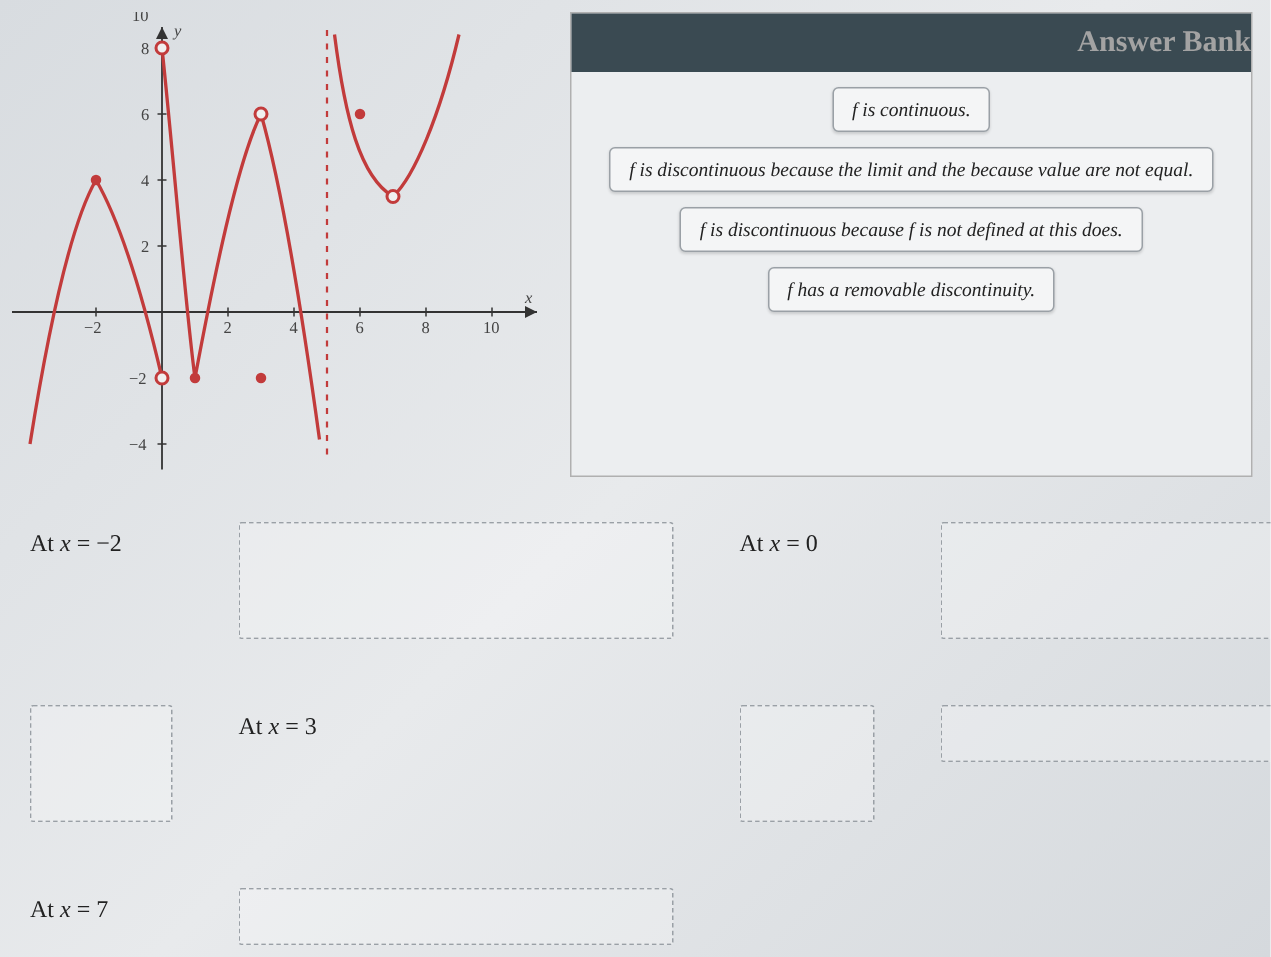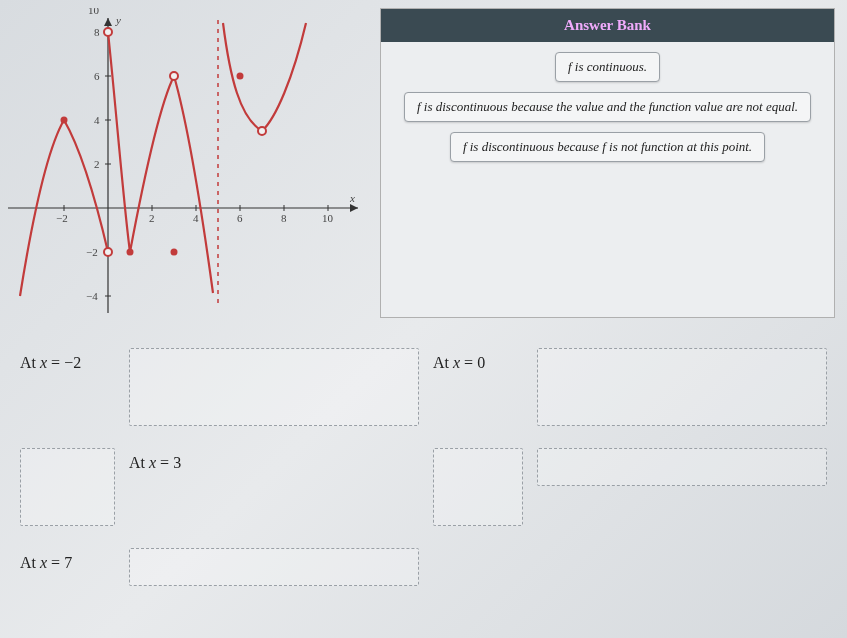--- a/index.html
+++ b/index.html
@@ -24,25 +24,25 @@
   .graph-svg { width: 100%; height: 100%; }
   .answer-bank {
     flex: 1;
     border: 1px solid #b0b0b0;
     background: #eceef0;
     display: flex;
     flex-direction: column;
   }
   .bank-header {
     background: #3a4a52;
-    color: #f0abfc;
-    text-align: center;
+    color: #a3a3a3;
+    text-align: right;
     padding: 8px 0;
     font-family: Georgia, serif;
-    font-size: 15px;
+    font-size: 20px;
     font-weight: bold;
   }
   .bank-body {
     padding: 10px 8px;
     display: flex;
     flex-direction: column;
     gap: 10px;
     align-items: center;
     text-align: right;
   }
@@ -58,20 +58,21 @@
     box-shadow: 0 1px 2px rgba(0,0,0,0.15);
     white-space: nowrap;
   }
   .drop-grid {
     padding: 30px 20px 0 20px;
     display: grid;
     grid-template-columns: 95px 290px 90px 290px;
     row-gap: 22px;
     column-gap: 14px;
     align-items: start;
+    gap: 44px;
   }
   .drop-label {
     font-size: 16px;
     padding-top: 6px;
     color: #222;
   }
   .drop-label .var { font-style: italic; }
   .drop-zone {
     border: 1px dashed #9aa0a6;
     background: rgba(255,255,255,0.25);
@@ -166,22 +167,23 @@
       <text x="80" y="0" font-family="Georgia" font-size="11" fill="#444"></text>
 
       <text x="80" y="6" font-family="Georgia" font-size="11" fill="#444">10</text>
     </svg>
   </div>
 
   <div class="answer-bank">
     <div class="bank-header">Answer Bank</div>
     <div class="bank-body">
       <div class="bank-item">f is continuous.</div>
-      <div class="bank-item">f is discontinuous because the value and the function value are not equal.</div>
-      <div class="bank-item">f is discontinuous because f is not function at this point.</div>
+      <div class="bank-item">f is discontinuous because the limit and the because value are not equal.</div>
+      <div class="bank-item">f is discontinuous because f is not defined at this does.</div>
+      <div class="bank-item">f has a removable discontinuity.</div>
     </div>
   </div>
 </div>
 
 <div class="drop-grid">
   <div class="drop-label">At <span class="var">x</span> = −2</div>
   <div class="drop-zone"></div>
   <div class="drop-label">At <span class="var">x</span> = 0</div>
   <div class="drop-zone"></div>
 

